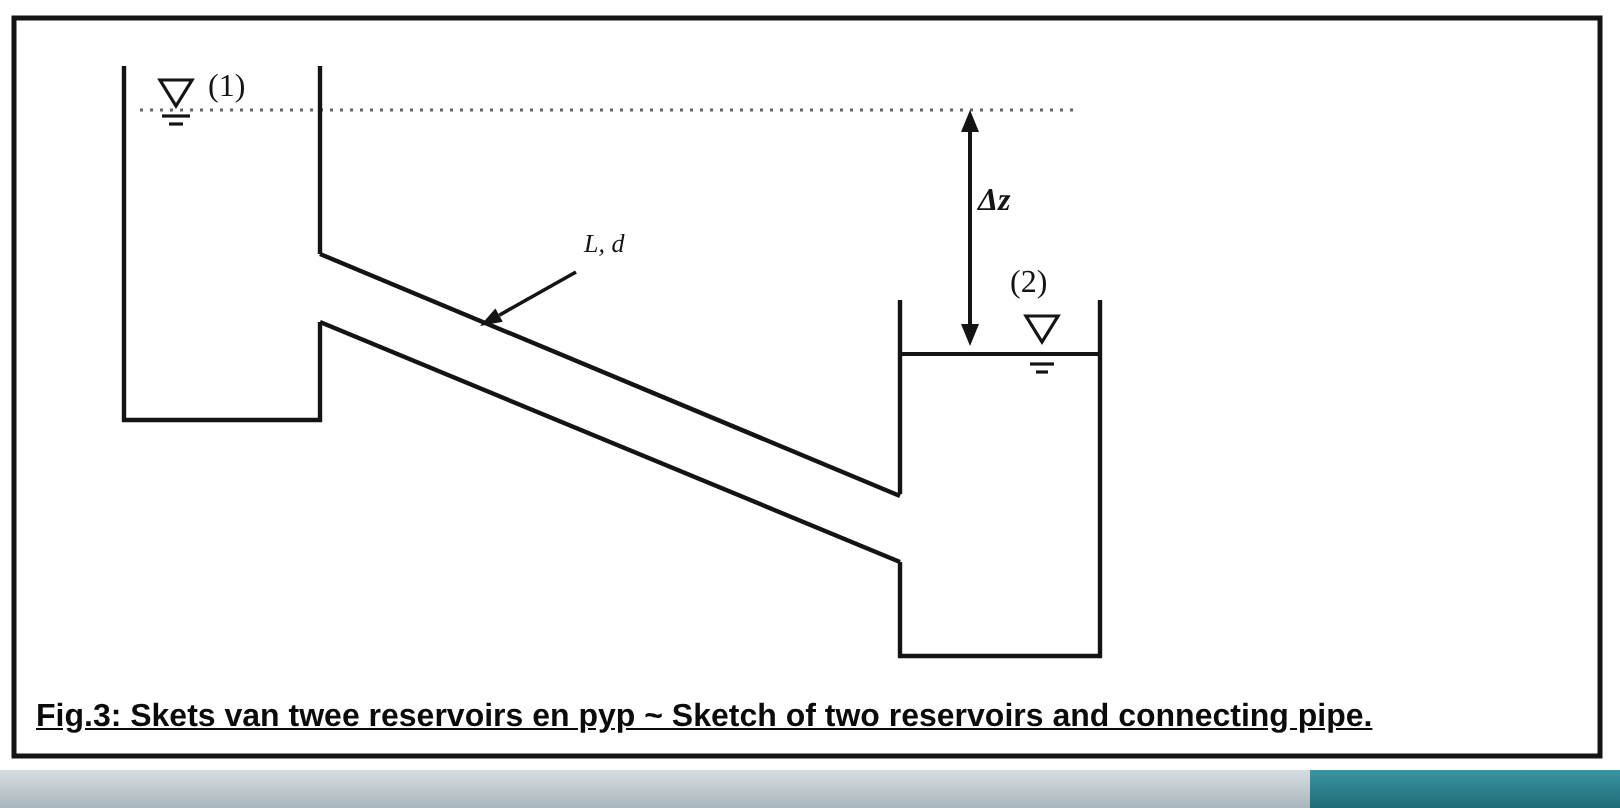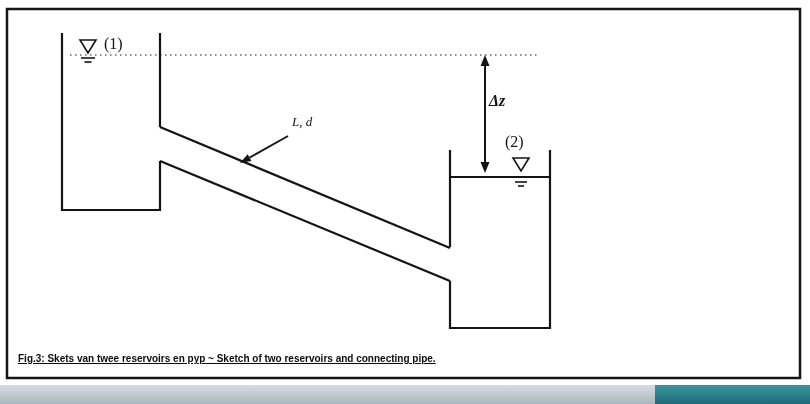--- a/index.html
+++ b/index.html
@@ -32,21 +32,21 @@
   .lbl-res1   { left: 104px; top: 36px;  font-size: 16px; }
   .lbl-res2   { left: 505px; top: 134px; font-size: 16px; }
   .lbl-dz     { left: 489px; top: 93px;  font-size: 16px; font-style: italic; font-weight: bold; }
   .lbl-pipe   { left: 292px; top: 115px; font-size: 13px; font-style: italic; }
   .caption {
     position: absolute;
     left: 18px;
     top: 349px;
     width: 778px;
     font-family: "Liberation Sans", sans-serif;
-    font-size: 10px;
+    font-size: 16px;
     font-weight: bold;
     color: #0b0b0b;
     text-decoration: underline;
     white-space: nowrap;
     line-height: 20px;
   }
   .footer-strip {
     position: absolute;
     left: 0;
     top: 385px;

